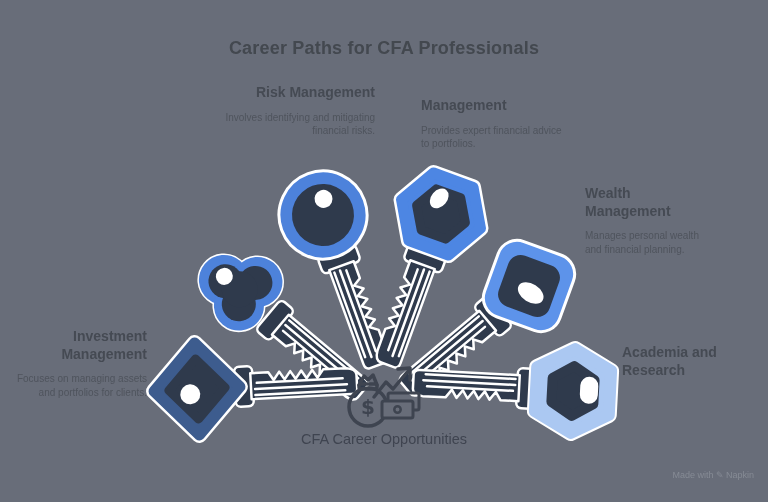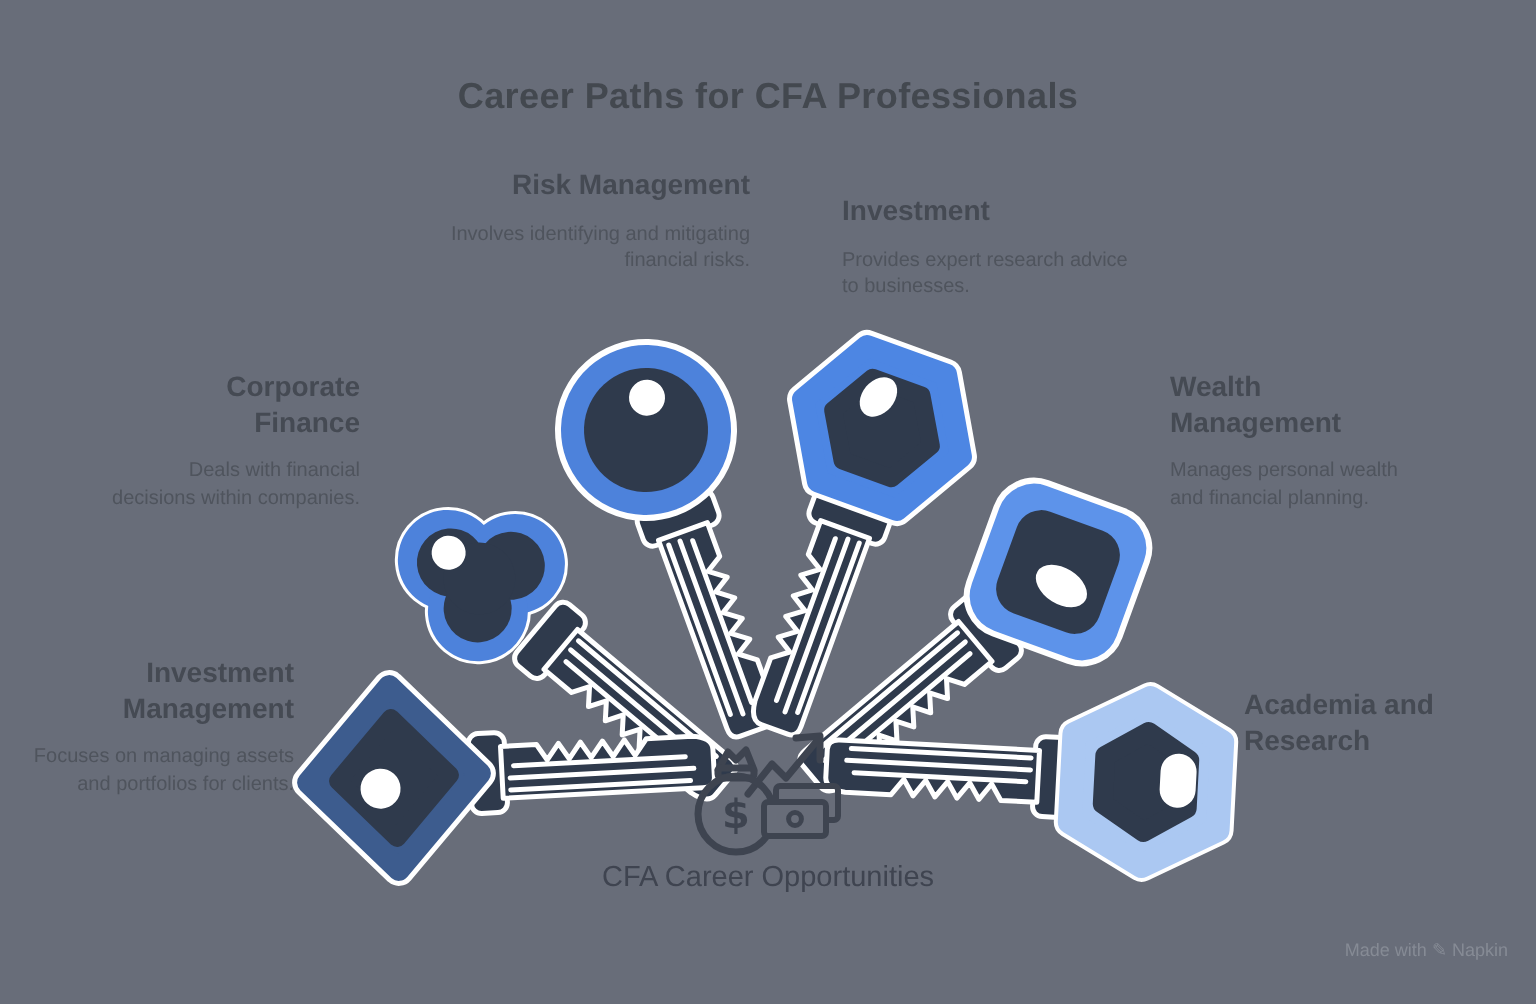--- a/index.html
+++ b/index.html
@@ -119,28 +119,24 @@
       <circle cx="67.5" cy="54.5" r="3.2" stroke-width="2.5"></circle>
     </g>
   </svg>
 
   <div class="career align-right" style="left:225px;top:84px;width:150px;">
     <h3 style="max-width:120px;">Risk Management</h3>
     <p>Involves identifying and mitigating financial risks.</p>
   </div>
 
   <div class="career align-left" style="left:421px;top:97px;width:150px;">
-    <h3>Investment</h3>
-    <p>Provides expert research advice to businesses.</p>
+    <h3>Management</h3>
+    <p>Provides expert financial advice to portfolios.</p>
   </div>
 
-  <div class="career align-right" style="left:30px;top:185px;width:150px;">
-    <h3 style="max-width:95px;">Corporate Finance</h3>
-    <p style="max-width:130px;margin-left:auto;">Deals with financial decisions within companies.</p>
-  </div>
 
   <div class="career align-left" style="left:585px;top:185px;width:130px;">
     <h3 style="max-width:110px;">Wealth Management</h3>
     <p style="max-width:122px;">Manages personal wealth and financial planning.</p>
   </div>
 
   <div class="career align-right" style="left:15px;top:328px;width:132px;">
     <h3 style="max-width:110px;">Investment Management</h3>
     <p>Focuses on managing assets and portfolios for clients.</p>
   </div>

